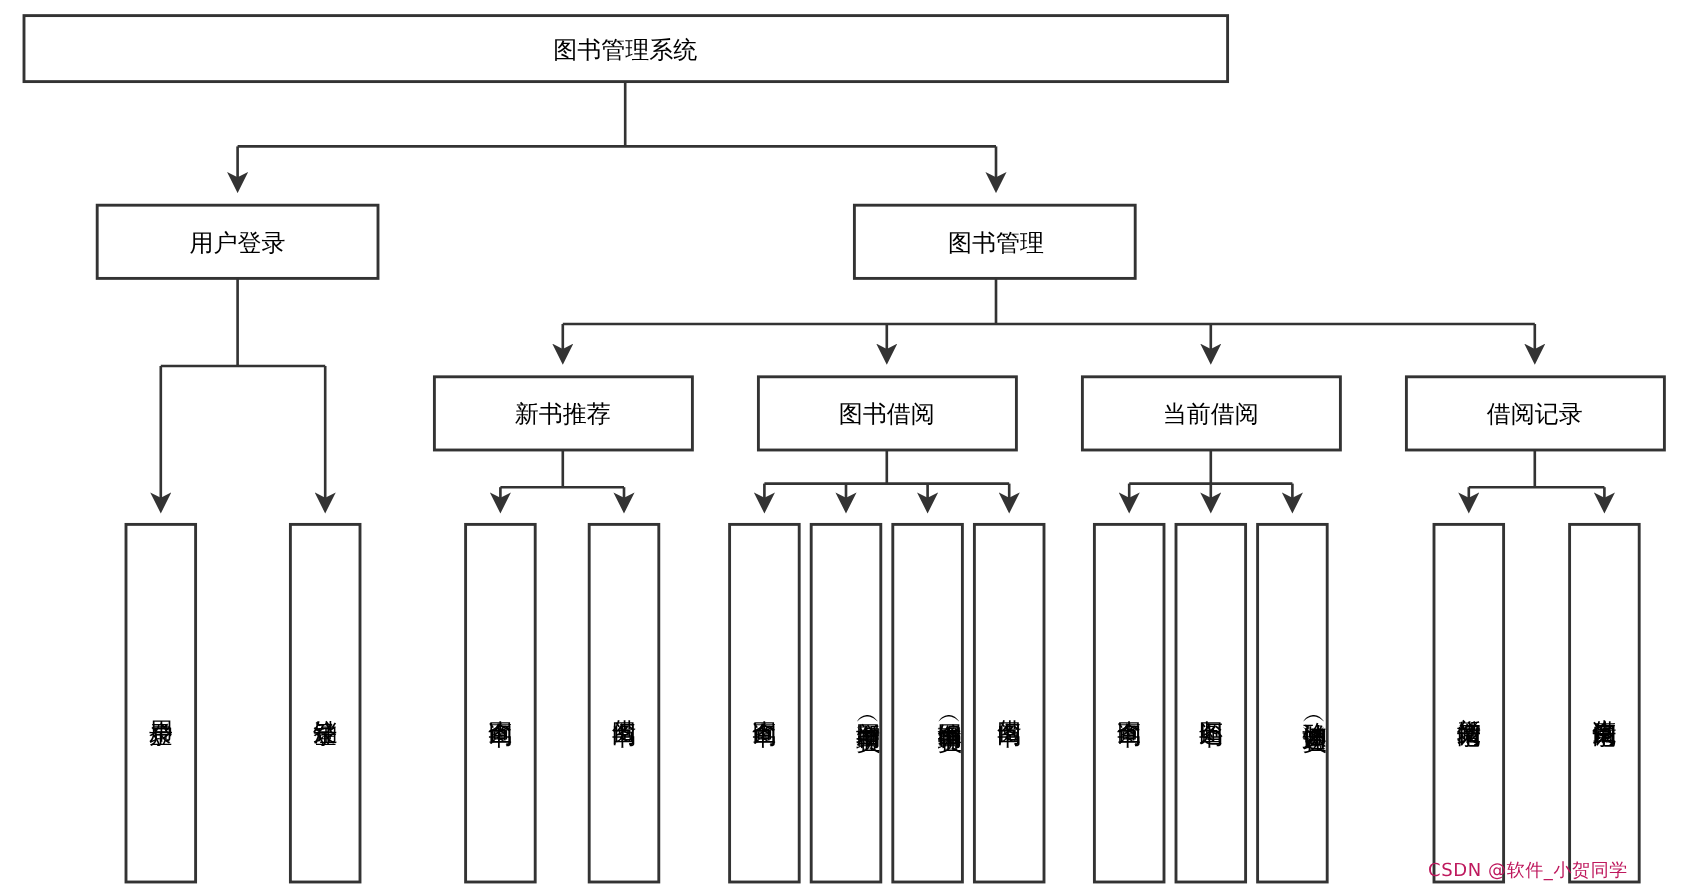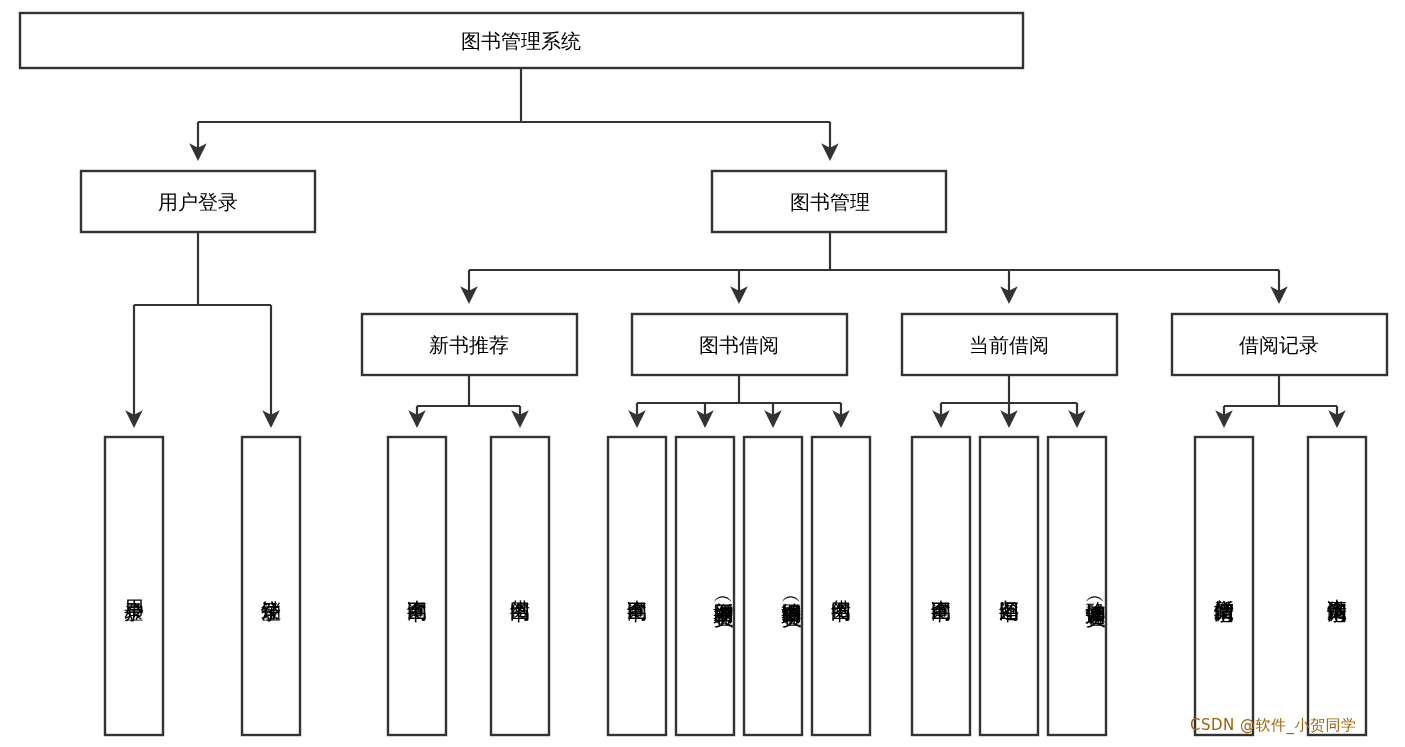--- a/index.html
+++ b/index.html
@@ -32,21 +32,21 @@
     letter-spacing:1px;
     color:#000000;
     white-space:nowrap;
     pointer-events:none;
   }
   .watermark{
     position:absolute;
     left:1190px;top:716px;
     font-family:"DejaVu Sans","Liberation Sans",sans-serif;
     font-size:15px;
-    color:#a16207;
+    color:#be185d;
     white-space:nowrap;
     letter-spacing:0.5px;
   }
 </style>
 </head>
 <body>
 
 <svg id="diagram" viewBox="0 0 1405 747">
   <defs>
     <marker id="arrow" viewBox="0 0 12 12" refX="10" refY="6" markerWidth="8" markerHeight="8" orient="auto-start-reverse">

